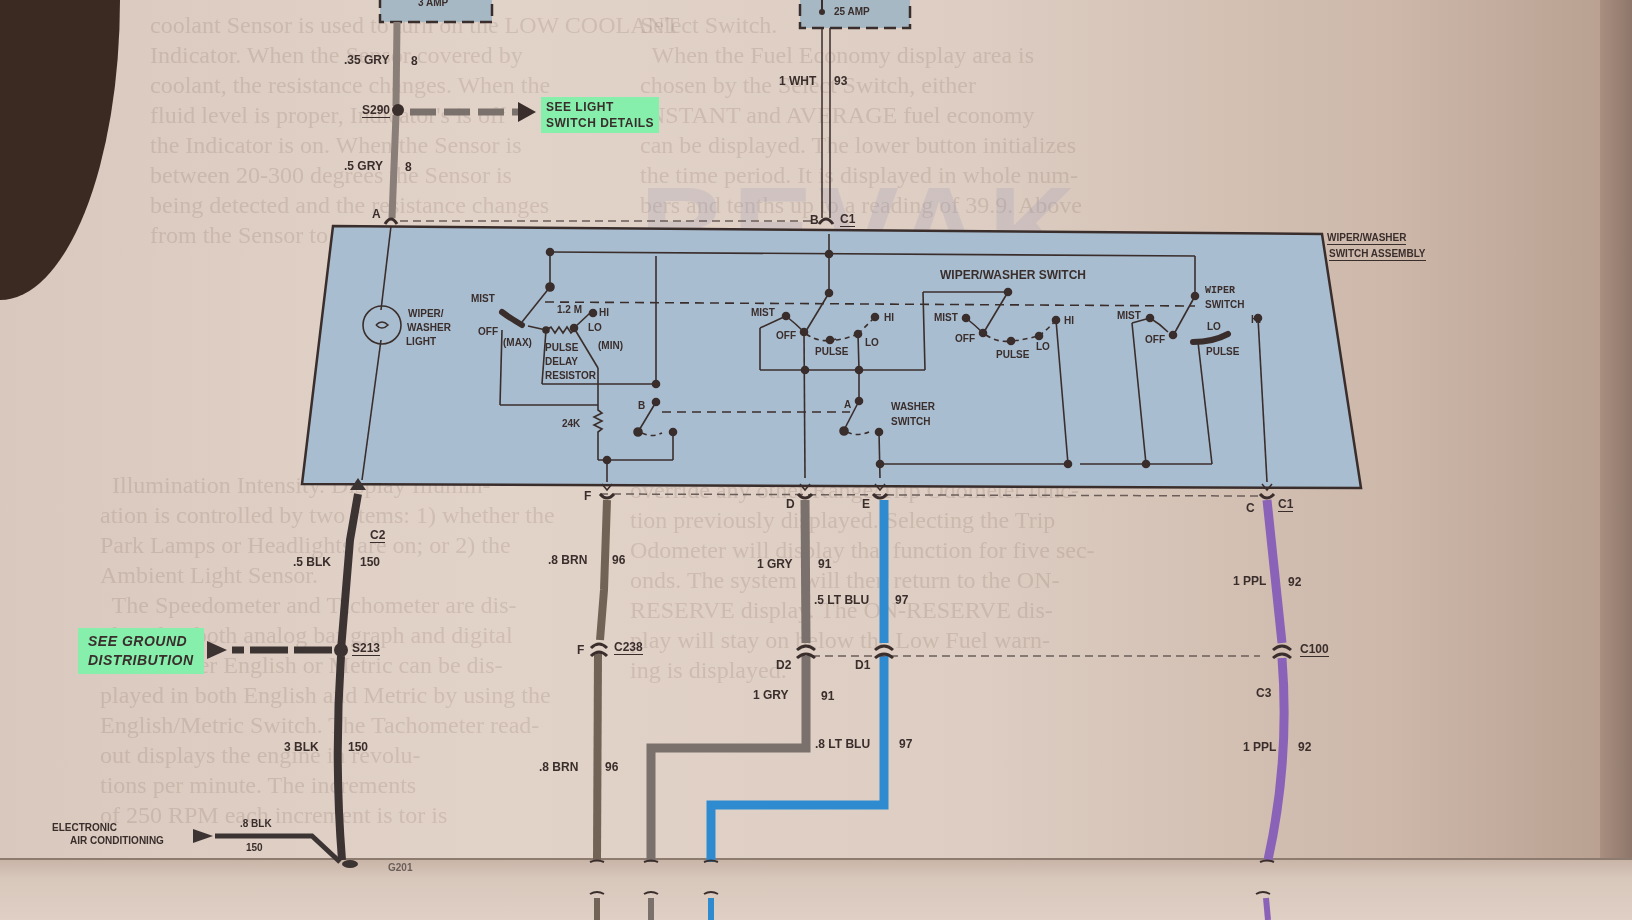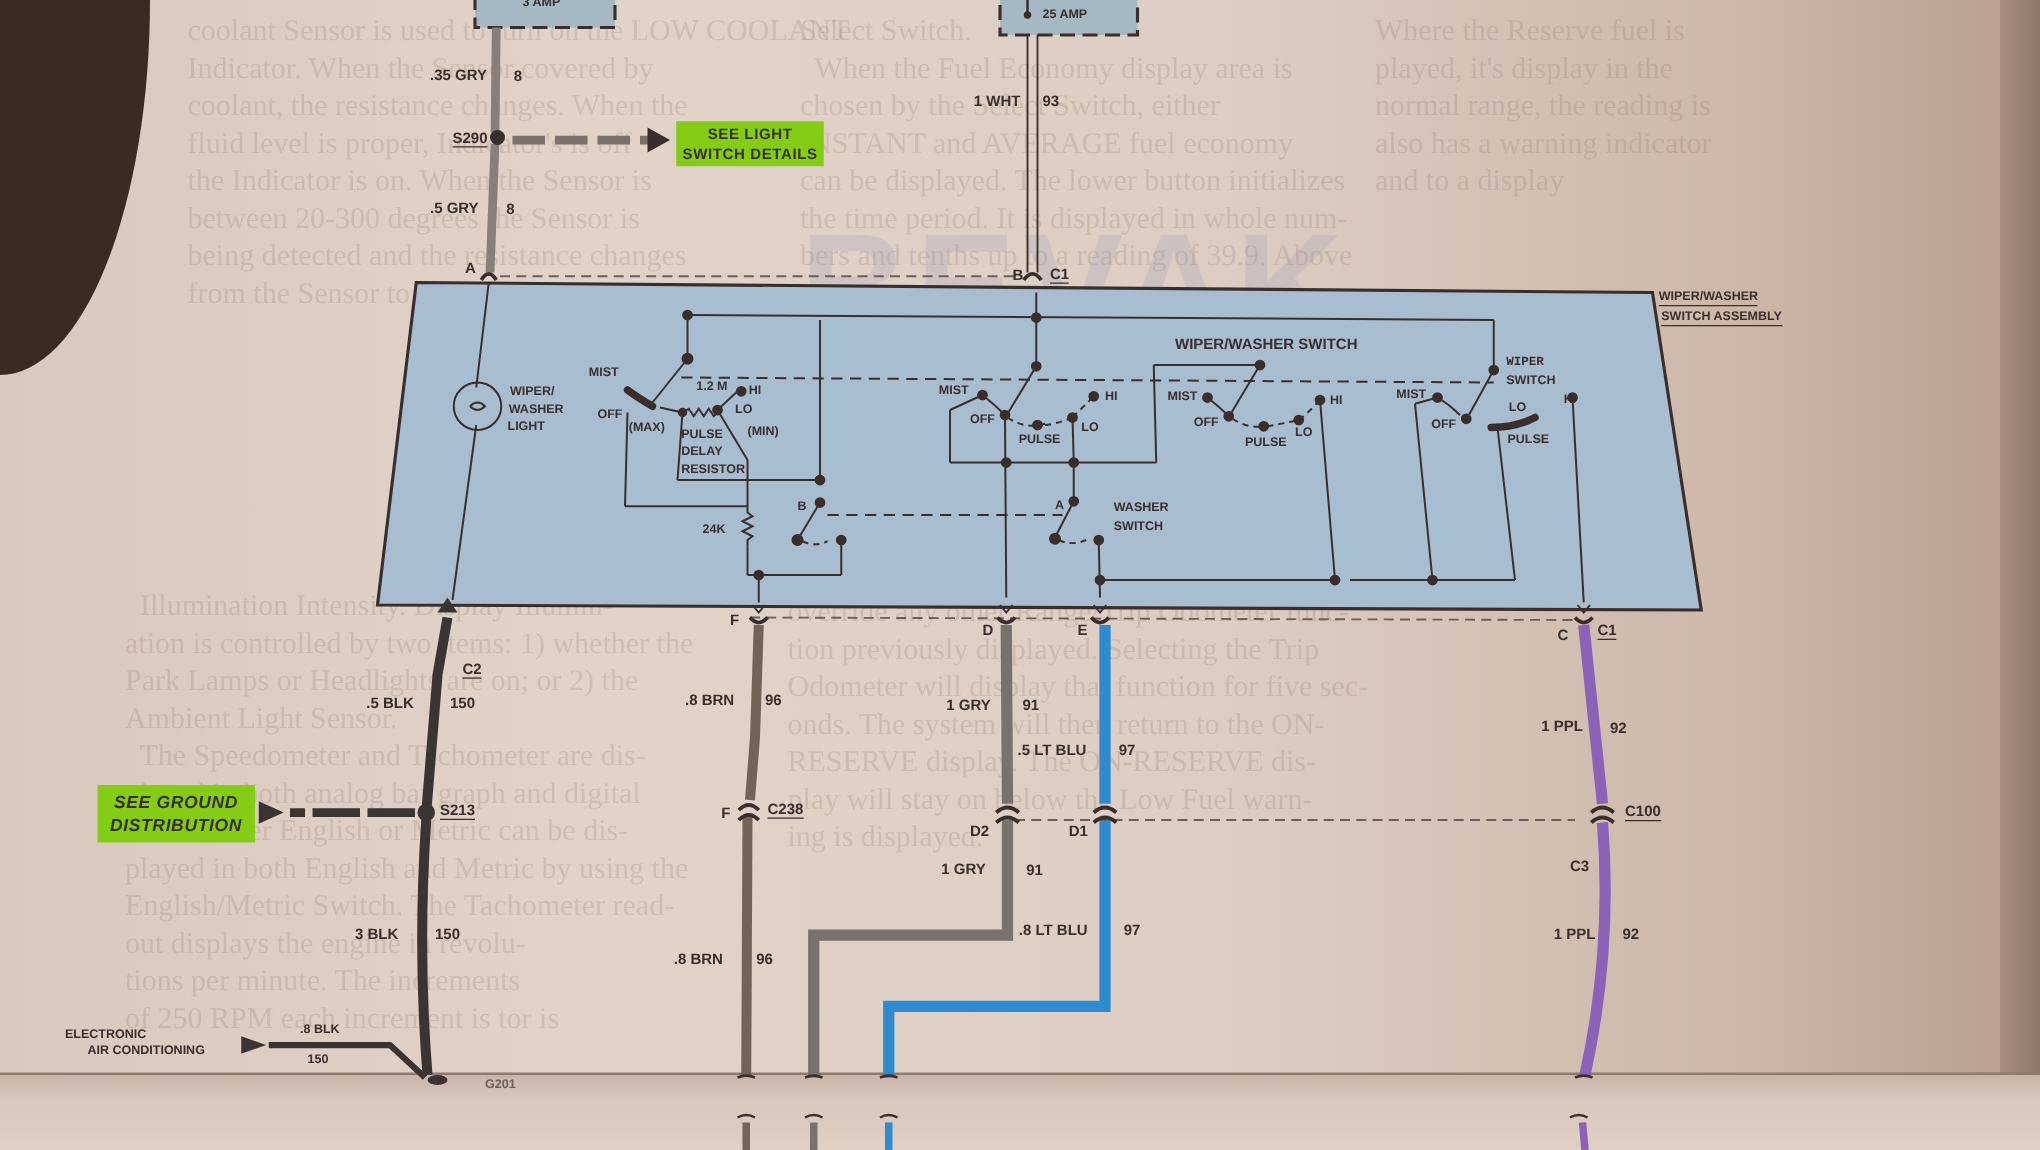--- a/index.html
+++ b/index.html
@@ -37,23 +37,23 @@
     font-family: "Liberation Sans", sans-serif;
   }
   svg.diagram { position: absolute; left: 0; top: 0; }
   .lbl {
     position: absolute; font-family: "Liberation Sans", sans-serif; font-weight: bold;
     color: #3a2e2c; font-size: 12px; white-space: nowrap; line-height: 14px;
   }
   .lbl.sm { font-size: 10px; line-height: 12px; }
   .lbl.u { border-bottom: 1.5px solid #3a2e2c; }
   .pink-box {
-    position: absolute; background: #84cc16; color: #3a2e2c;
+    position: absolute; background: #86efac; color: #3a2e2c;
     font-weight: bold; font-size: 12px; line-height: 16px; padding: 2px 5px;
-    font-family: "Liberation Sans", sans-serif; letter-spacing: 0.5px; text-align: center;
+    font-family: "Liberation Sans", sans-serif; letter-spacing: 0.5px;
   }
   .pink-box.italic { font-style: italic; font-size: 14px; line-height: 19px; padding: 4px 10px; }
 </style>
 </head>
 <body>
 
 <div class="page">
   <div class="page-curl"></div>
   <div class="right-edge"></div>
 
@@ -65,25 +65,20 @@
 between 20-300 degrees the Sensor is
 being detected and the resistance changes
 from the Sensor to.</div>
   <div class="ghost-text" style="left:640px;top:10px;">Select Switch.
   When the Fuel Economy display area is
 chosen by the Select Switch, either
 INSTANT and AVERAGE fuel economy
 can be displayed. The lower button initializes
 the time period. It is displayed in whole num-
 bers and tenths up to a reading of 39.9. Above</div>
-  <div class="ghost-text" style="left:1100px;top:10px;">Where the Reserve fuel is
-played, it's display in the
-normal range, the reading is
-also has a warning indicator
-and to a display</div>
   <div class="ghost-text" style="left:100px;top:470px;">  Illumination Intensity. Display Illumin-
 ation is controlled by two items: 1) whether the
 Park Lamps or Headlights are on; or 2) the
 Ambient Light Sensor.
   The Speedometer and Tachometer are dis-
 played in both analog bar graph and digital
 form. Either English or Metric can be dis-
 played in both English and Metric by using the
 English/Metric Switch. The Tachometer read-
 out displays the engine in revolu-

